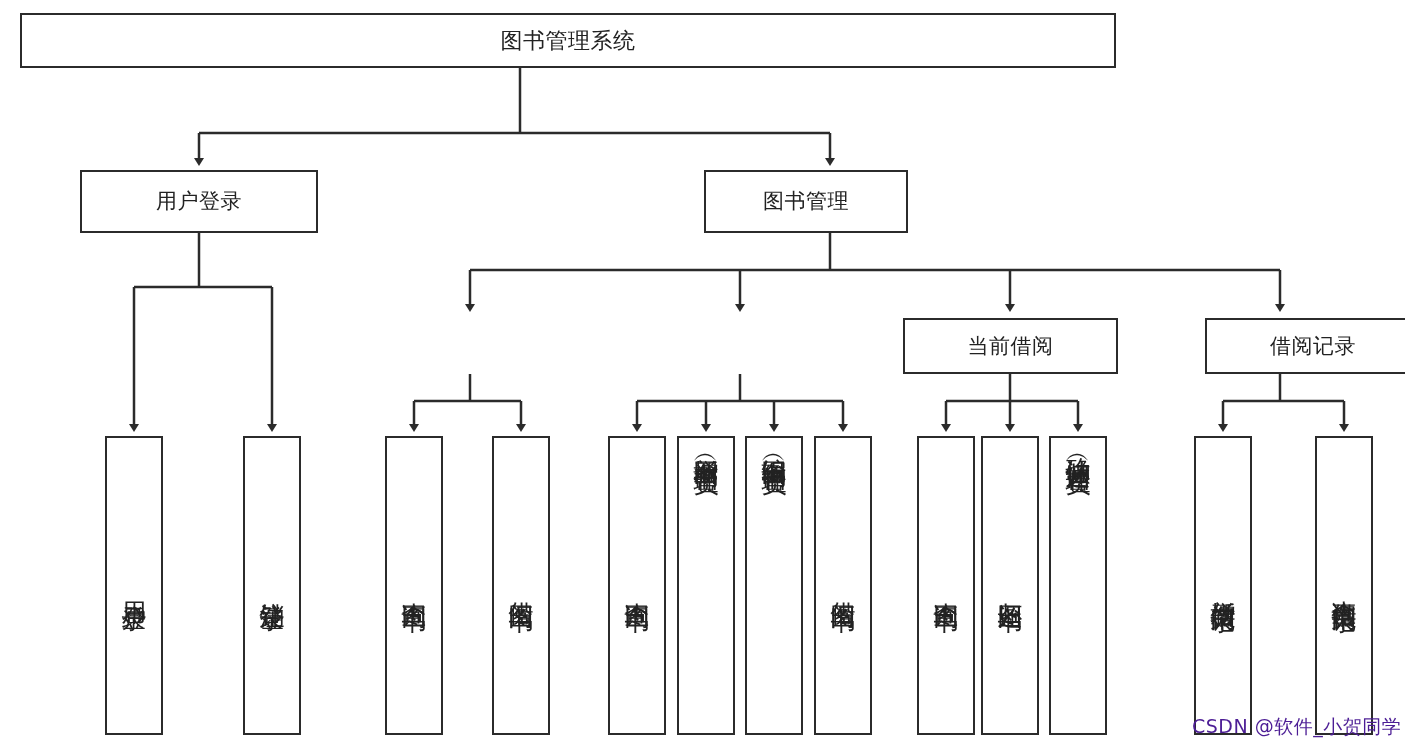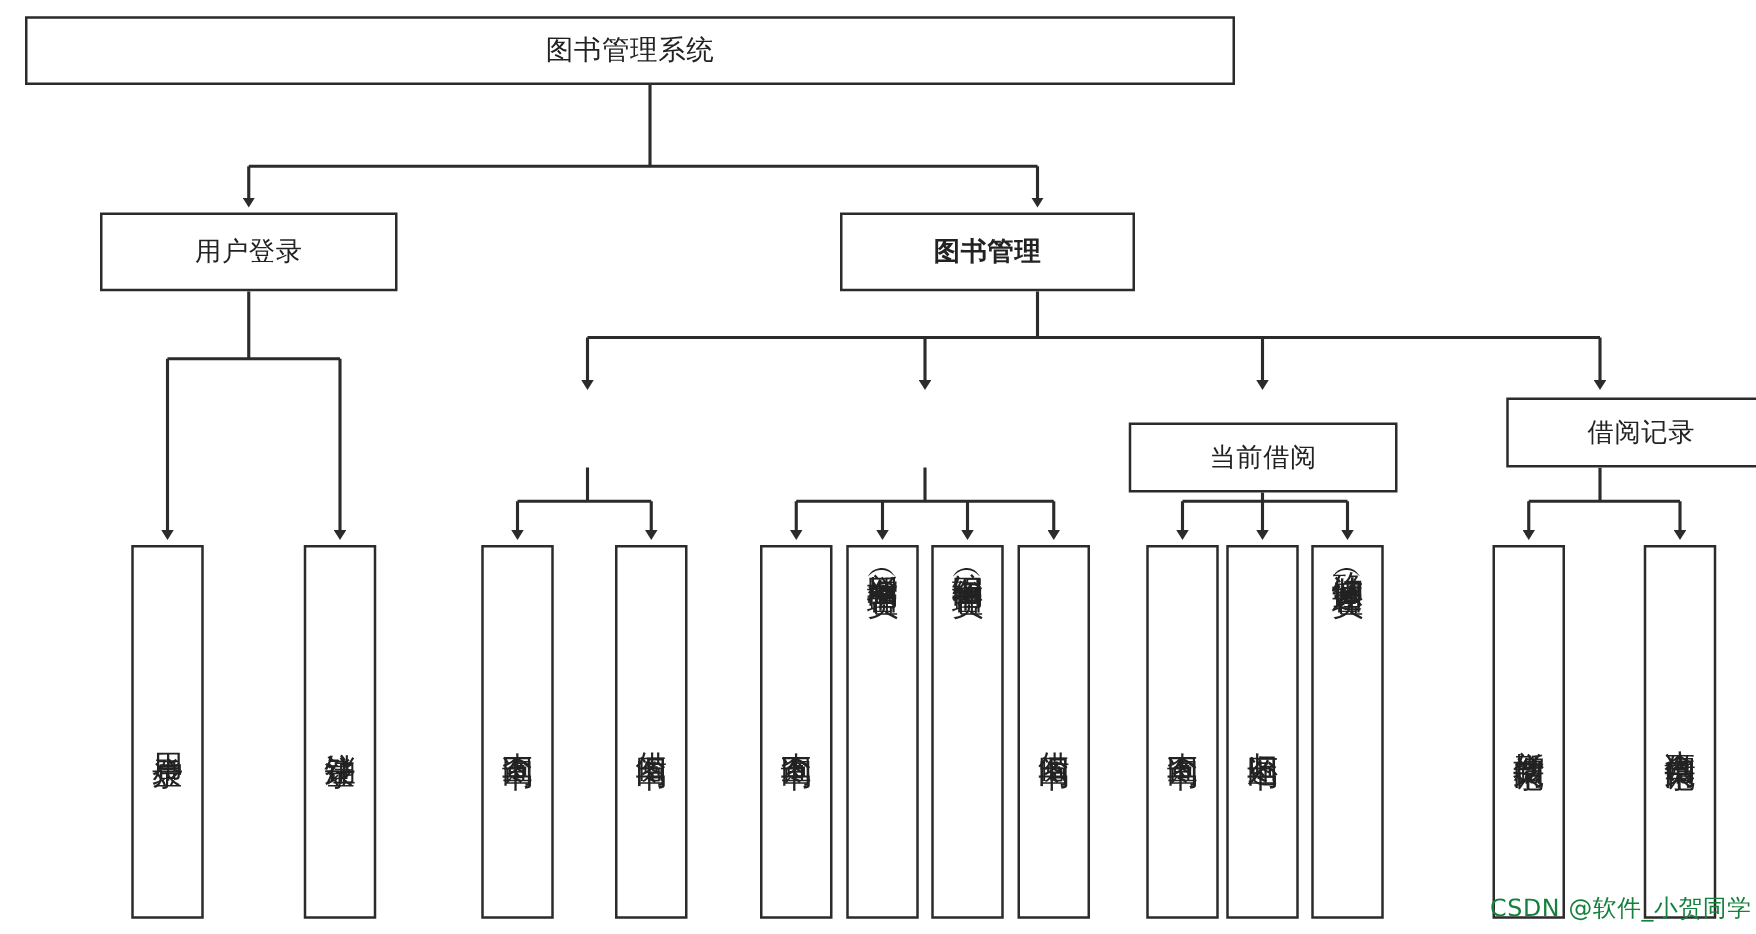--- a/index.html
+++ b/index.html
@@ -61,21 +61,21 @@
     font-size: 25px;
     letter-spacing: 2px;
     line-height: 1;
   }
   .node.v.centered {
     align-items: center;
   }
   .watermark {
     position: absolute;
     font-size: 19px;
-    color: #15803d;
+    color: #4c1d95;
     white-space: nowrap;
     letter-spacing: 0.5px;
   }
 </style>
 </head>
 <body>
 
 <div id="canvas">
 
   <svg id="edges" viewBox="0 0 1405 747">
@@ -121,35 +121,35 @@
       <path d="M1010,401 L1010,428" marker-end="url(#arrow)"></path>
       <path d="M1078,401 L1078,428" marker-end="url(#arrow)"></path>
 
       <path d="M1280,374 L1280,401"></path>
       <path d="M1223,401 L1344,401"></path>
       <path d="M1223,401 L1223,428" marker-end="url(#arrow)"></path>
       <path d="M1344,401 L1344,428" marker-end="url(#arrow)"></path>
     </g>
   </svg>
 
-  <div class="node h root" style="left:20px; top:13px; width:968px; height:55px;">
+  <div class="node h root" style="left:20px; top:13px; width:1096px; height:55px;">
     <span class="label">图书管理系统</span>
   </div>
 
   <div class="node h" style="left:80px; top:170px; width:238px; height:63px;">
     <span class="label">用户登录</span>
   </div>
 
-  <div class="node h" style="left:672px; top:170px; width:236px; height:63px;font-weight:bold;">
+  <div class="node h" style="left:704px; top:170px; width:204px; height:63px;">
     <span class="label">图书管理</span>
   </div>
 
 
 
-  <div class="node h" style="left:903px; top:318px; width:215px; height:56px;margin-top:20px;">
+  <div class="node h" style="left:903px; top:318px; width:215px; height:56px;">
     <span class="label">当前借阅</span>
   </div>
 
   <div class="node h" style="left:1172px; top:318px; width:216px; height:56px;margin-left:33px;">
     <span class="label">借阅记录</span>
   </div>
 
   <div class="node v centered" style="left:105px; top:436px; width:58px; height:299px;">
     <span class="label">用户登录</span>
   </div>

